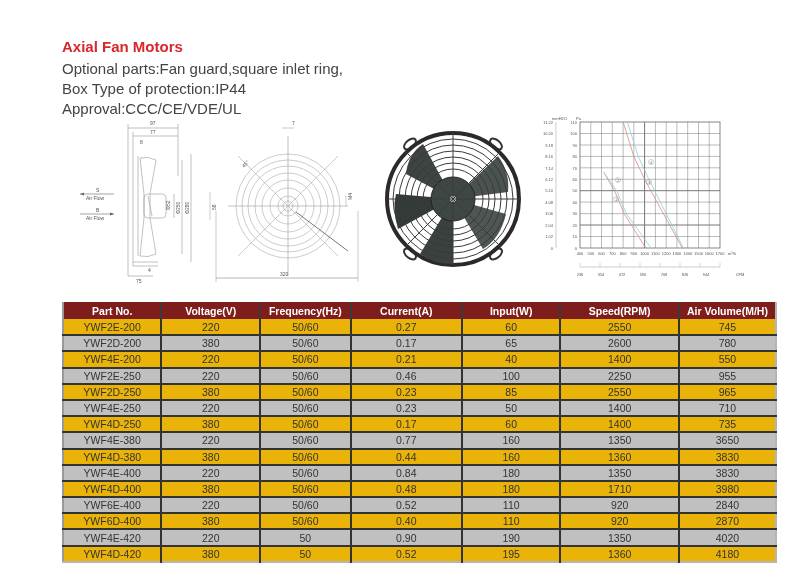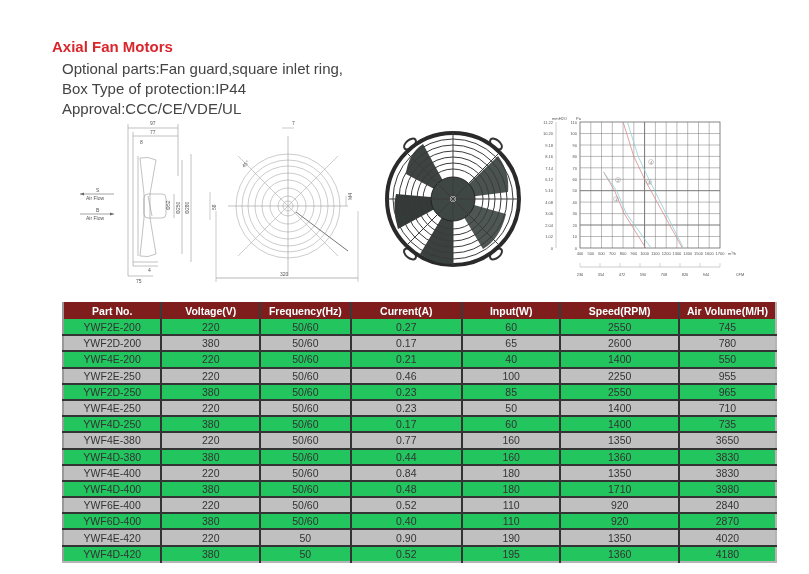--- a/index.html
+++ b/index.html
@@ -1,19 +1,19 @@
 <!DOCTYPE html>
 <html><head>
   <meta charset="utf-8">
   <style>
     * { box-sizing: border-box; margin: 0; padding: 0; }
     html, body { width: 809px; height: 574px; background: #ffffff; overflow: hidden; }
     body { position: relative; font-family: "Liberation Sans", "DejaVu Sans", sans-serif; color: #333; }
 
-    .title { position: absolute; left: 52px; top: 38px; font-size: 15px; font-weight: bold; color: #d9262c; }
+    .title { position: absolute; left: 62px; top: 38px; font-size: 15px; font-weight: bold; color: #d9262c; }
     .desc { position: absolute; left: 62px; top: 59px; font-size: 15px; line-height: 20px; color: #444; }
 
     .figures { position: absolute; left: 60px; top: 112px; width: 730px; height: 175px; }
     .fig { position: absolute; }
     .fig svg { display: block; }
 
     .spec-table {
       position: absolute; left: 62px; top: 302px; width: 715px;
       border-collapse: collapse; font-size: 10.5px; color: #333;
       border-left: 2px solid #999; border-right: 2px solid #b5b5b5; border-bottom: 2px solid #b5b5b5;
@@ -22,21 +22,21 @@
       background: #7f1d1d; color: #fff; font-weight: bold; height: 17px;
       text-align: center; border-right: 2px solid #3a3a3a; font-size: 10.5px;
     }
     .spec-table th:last-child { border-right: none; }
     .spec-table td {
       height: 16.2px; text-align: center; border-right: 2px solid #333;
       border-top: 2px solid #333; padding: 0; line-height: 12px;
     }
     .spec-table td:last-child { border-right: none; }
     .spec-table tr.alt td { background: #c0c0c0; }
-    .spec-table tr.norm td { background: #22c55e; }
+    .spec-table tr.norm td { background: #eab308; }
     .spec-table tr:nth-child(1) td { border-top: none; }
 
     .c1 { width: 100px; } .c2 { width: 100px; } .c3 { width: 91px; }
     .c4 { width: 113px; } .c5 { width: 100px; } .c6 { width: 120px; } .c7 { width: 98px; }
 
     .chart-txt { font-family: "Liberation Sans", sans-serif; font-size: 4px; fill: #555; }
     .draw-txt { font-family: "Liberation Sans", sans-serif; font-size: 5px; fill: #555; }
   </style>
 </head>
 <body>

